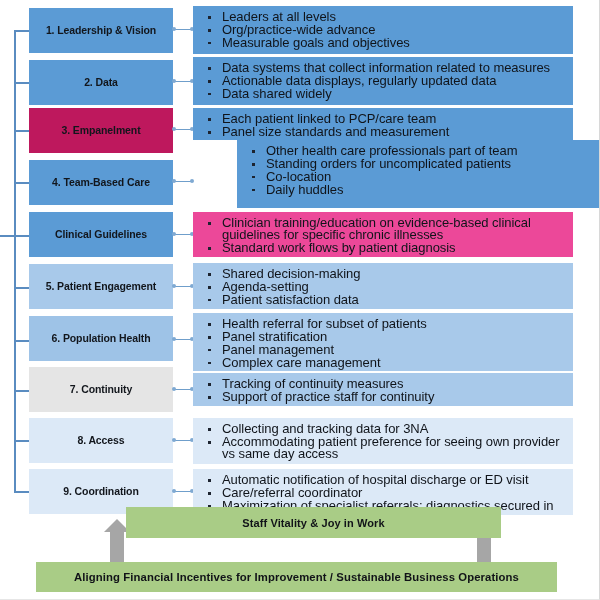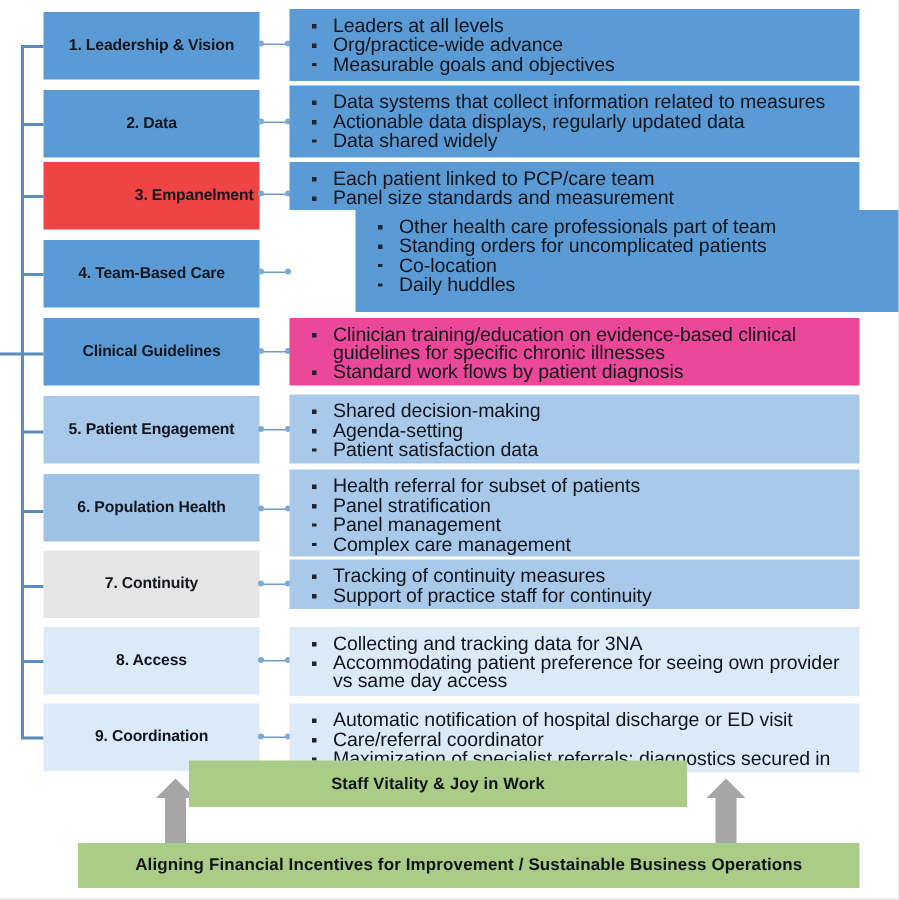--- a/index.html
+++ b/index.html
@@ -199,21 +199,21 @@
     <div class="bullet-box" style="top:57px; height:48px; background:#5b9bd5;">
       <ul>
         <li>Data systems that collect information related to measures</li>
         <li>Actionable data displays, regularly updated data</li>
         <li>Data shared widely</li>
       </ul>
     </div>
   </div>
 
   <div class="row">
-    <div class="label-box" style="top:108px; height:45px; background:#ef4444;justify-content:flex-end;">
+    <div class="label-box" style="top:108px; height:45px; background:#be185d;">
       <span>3. Empanelment</span>
     </div>
     <div class="mid-connector" style="top:129px;"></div>
     <div class="mid-dot-l" style="top:127px;"></div>
     <div class="mid-dot-r" style="top:127px;"></div>
     <div class="bullet-box" style="top:108px; height:32px; background:#5b9bd5;">
       <ul>
         <li>Each patient linked to PCP/care team</li>
         <li>Panel size standards and measurement</li>
       </ul>
@@ -334,21 +334,21 @@
   <div class="arrow" style="left:104px; top:519px; width:26px; height:56px;">
     <div class="head"></div>
     <div class="shaft"></div>
   </div>
 
   <div class="arrow" style="left:471px; top:519px; width:26px; height:56px;">
     <div class="head"></div>
     <div class="shaft"></div>
   </div>
 
-  <div class="green-bar" style="left:126px; top:507px; width:332px; height:31px;">
+  <div class="green-bar" style="left:126px; top:507px; width:375px; height:31px;">
     <span>Staff Vitality &amp; Joy in Work</span>
   </div>
 
-  <div class="green-bar wide" style="left:52px; top:562px; width:521px; height:30px;">
+  <div class="green-bar wide" style="left:36px; top:562px; width:521px; height:30px;">
     <span>Aligning Financial Incentives for Improvement  /  Sustainable Business  Operations</span>
   </div>
 
 </div>
 
 </body></html>

